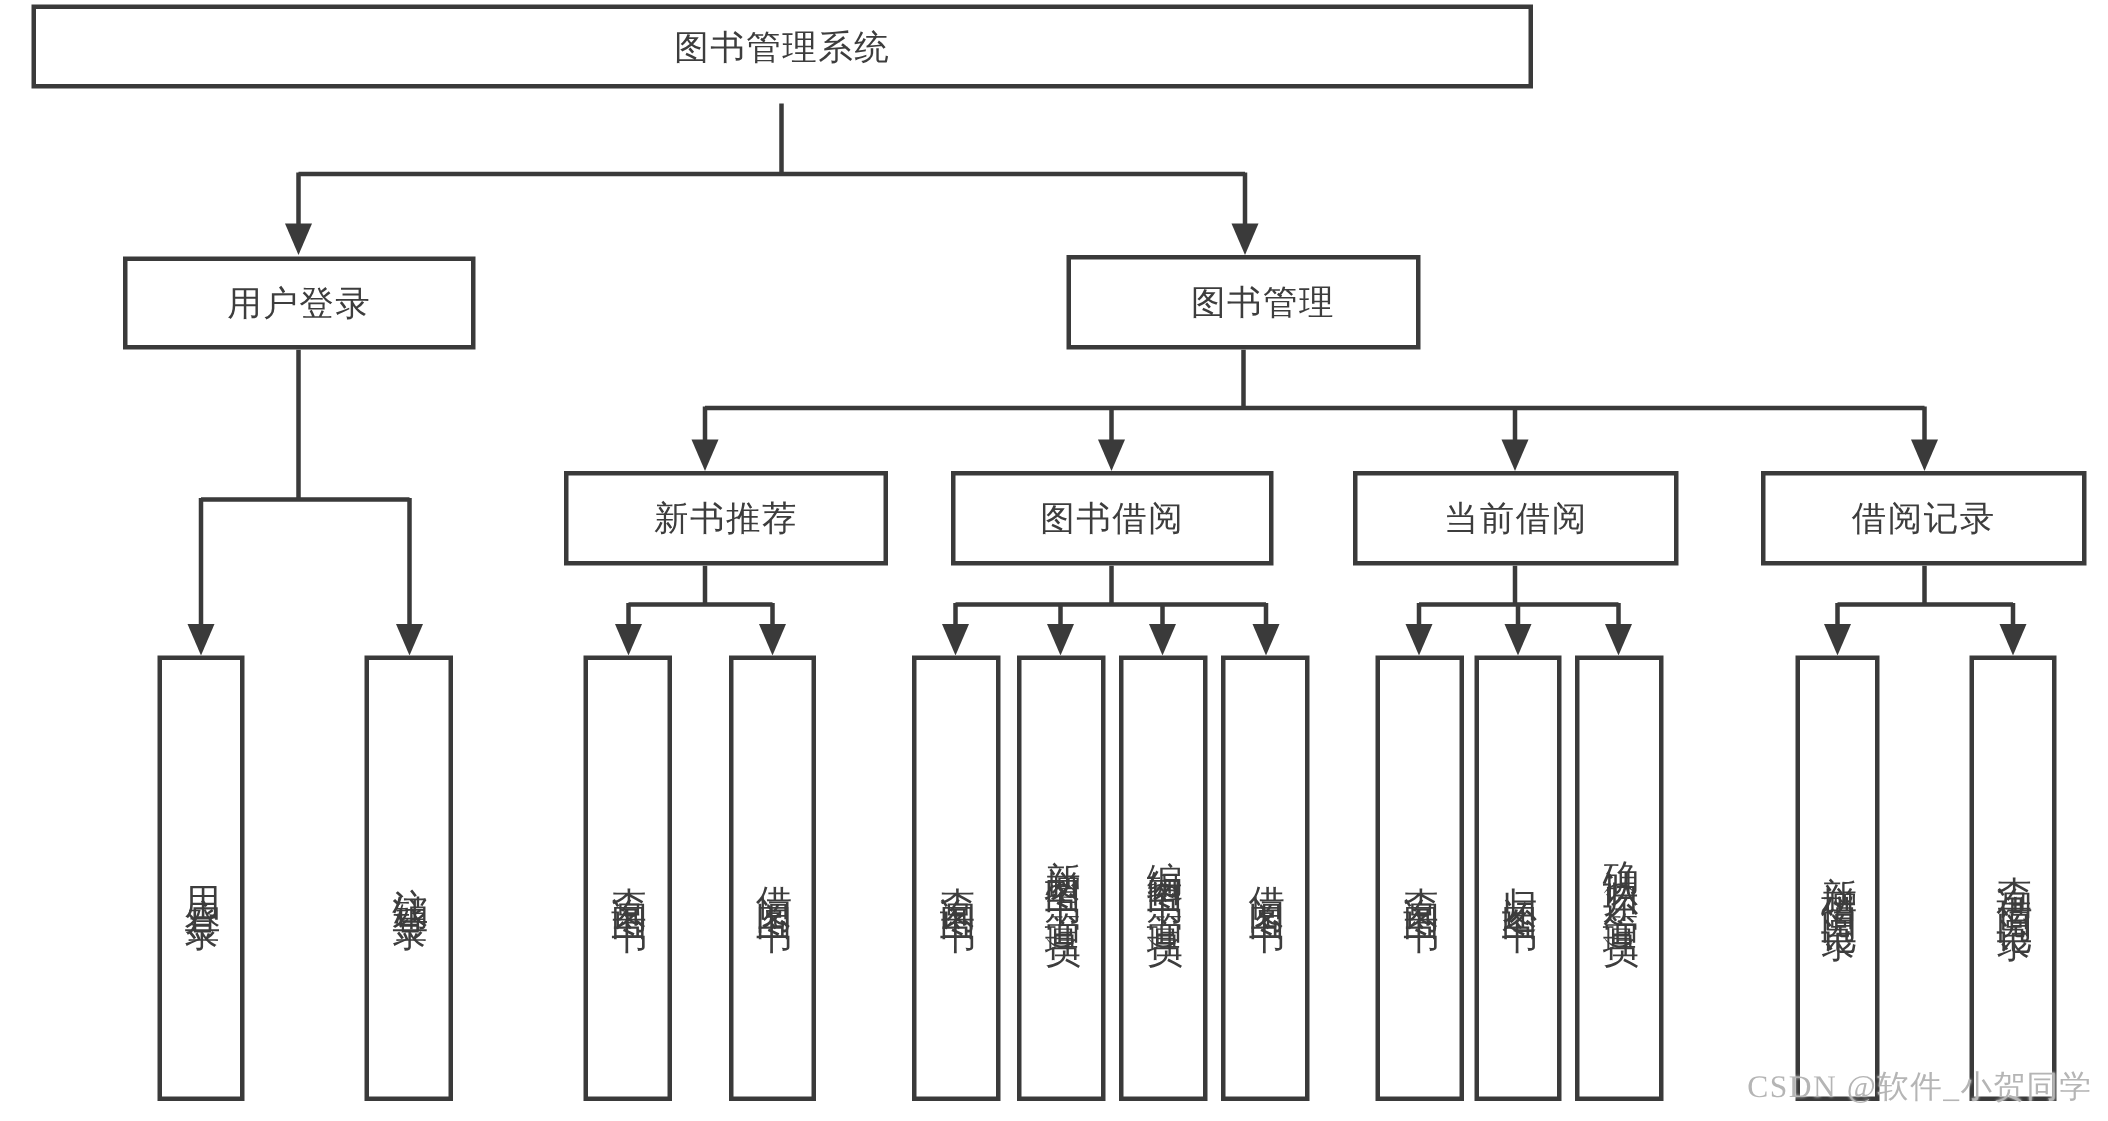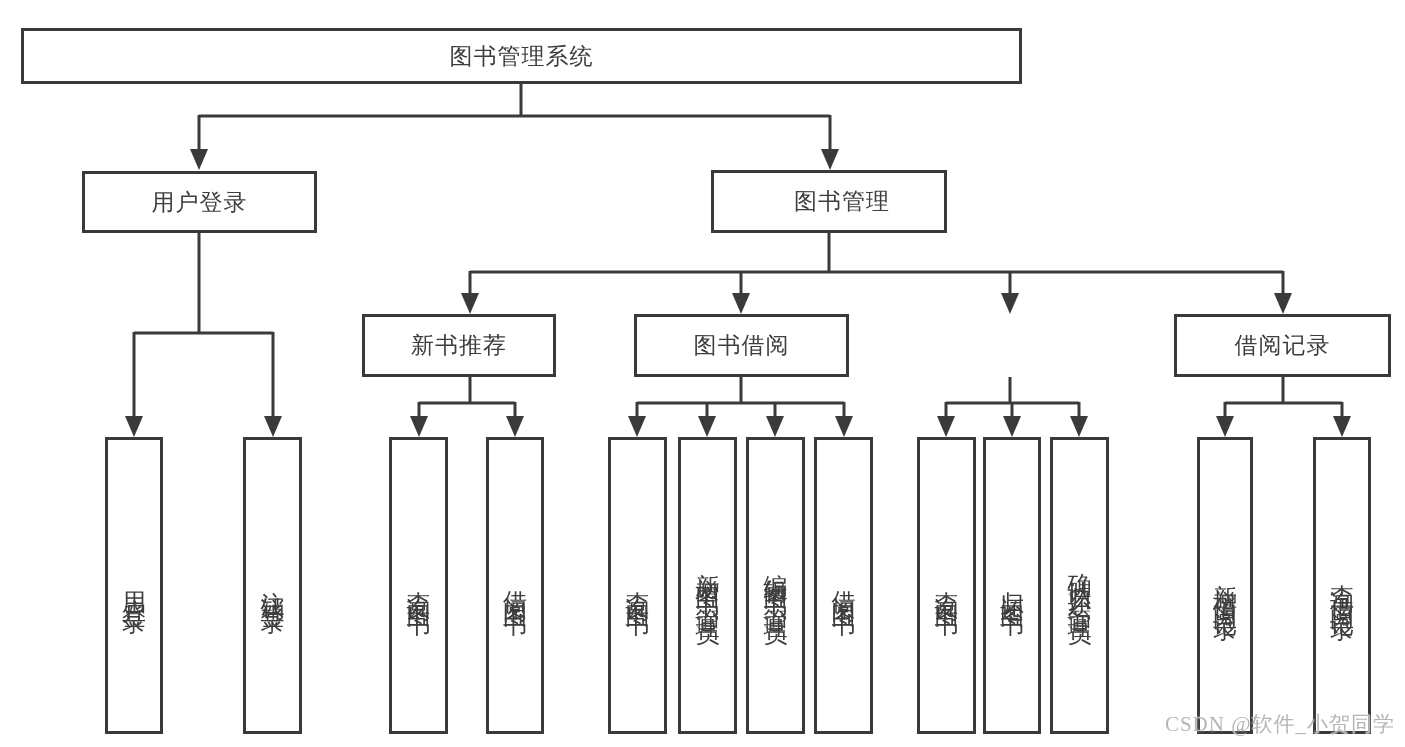--- a/index.html
+++ b/index.html
@@ -29,24 +29,24 @@
   .node.vbox{
     font-size:24px;
   }
   .vtext{
     writing-mode:vertical-rl;
     letter-spacing:7px;
     line-height:1;
     white-space:nowrap;
   }
   
-  .n-root          {left:21px;  top:28px;  width:1001px; height:56px;align-items:center;}
+  .n-root          {left:21px;  top:3px;  width:1001px; height:56px;align-items:center;}
   .n-user-login    {left:82px;  top:171px; width:235px;  height:62px;}
   .n-book-mgmt     {left:711px; top:170px; width:236px;  height:63px;padding-left:26px;}
-  .n-new-book      {left:362px; top:314px; width:194px;  height:63px;}
+  .n-new-book      {left:376px; top:314px; width:216px;  height:63px;}
   .n-book-borrow   {left:634px; top:314px; width:215px;  height:63px;}
   .n-current-borrow{left:902px; top:314px; width:217px;  height:63px;}
   .n-borrow-record {left:1174px;top:314px; width:217px;  height:63px;}
   .lf{top:437px;height:297px;}
   .l-login         {left:105px; width:58px;}
   .l-logout        {left:243px; width:59px;}
   .l-q1            {left:389px; width:59px;}
   .l-b1            {left:486px; width:58px;}
   .l-q2            {left:608px; width:59px;}
   .l-add-book      {left:678px; width:59px;}
@@ -130,20 +130,23 @@
   <div class="node n-book-mgmt">
     <span>图书管理</span>
   </div>
 
   <div class="node n-new-book">
     <span>新书推荐</span>
   </div>
   <div class="node n-book-borrow">
     <span>图书借阅</span>
   </div>
+  <div class="node n-current-borrow">
+    <span>当前借阅</span>
+  </div>
   <div class="node n-borrow-record">
     <span>借阅记录</span>
   </div>
 
   <div class="node vbox lf l-login">
     <span class="vtext">用户登录</span>
   </div>
   <div class="node vbox lf l-logout">
     <span class="vtext">注销登录</span>
   </div>

